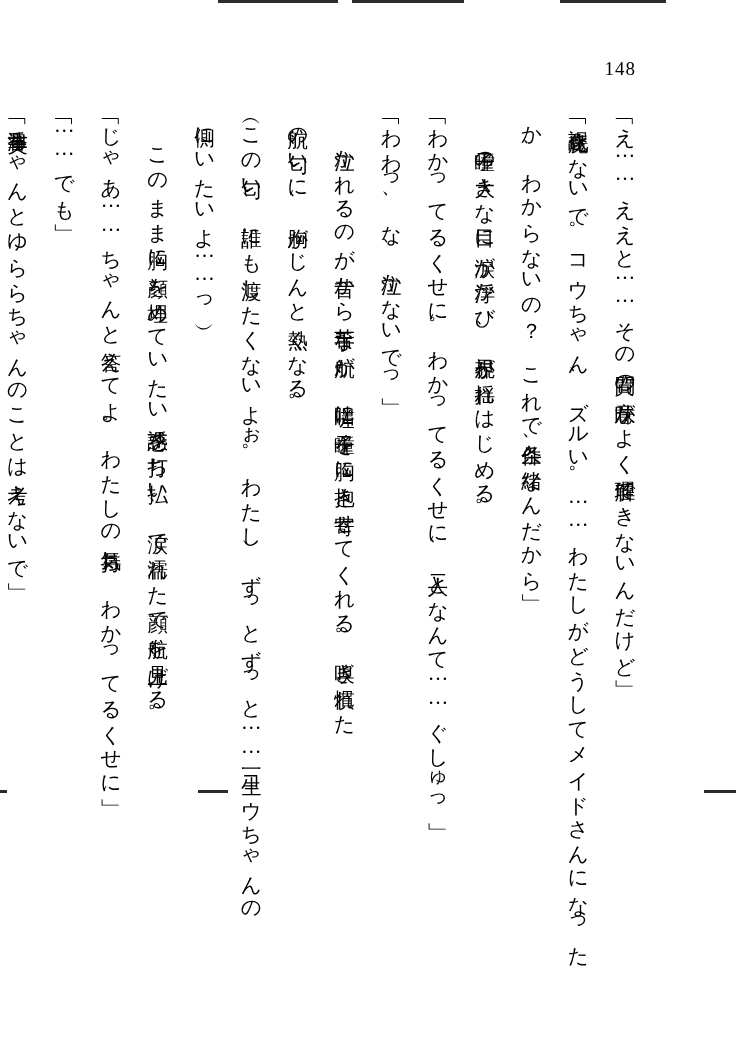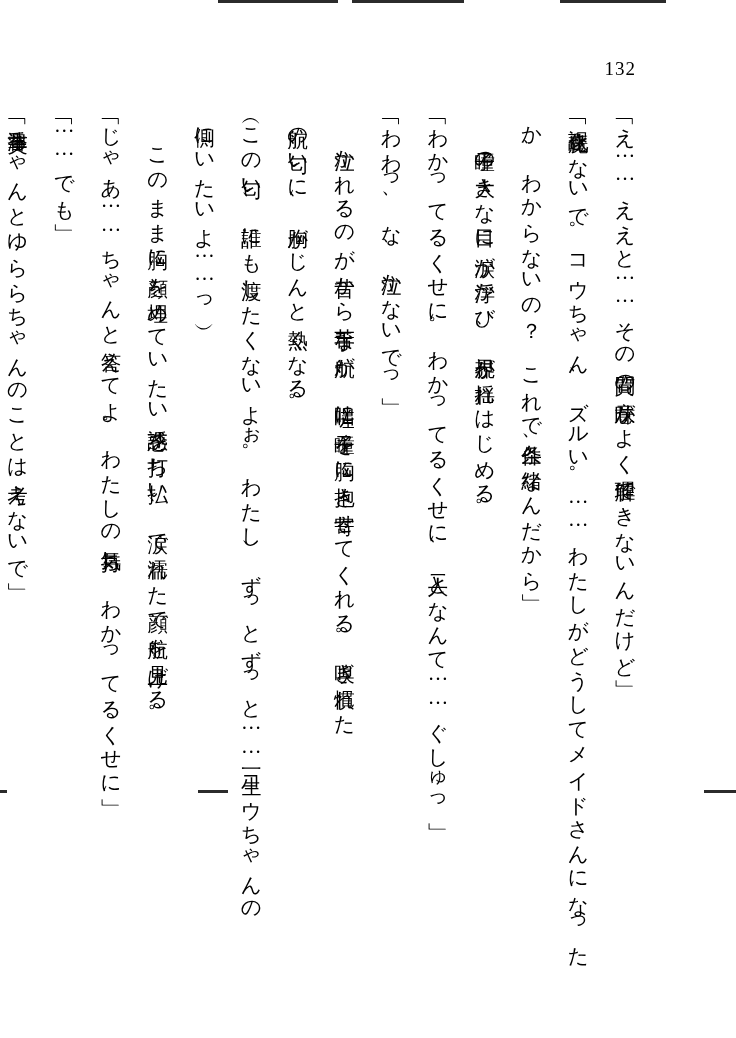--- a/index.html
+++ b/index.html
@@ -81,21 +81,21 @@
 
 <div class="scan-mark mark-top-left"></div>
 <div class="scan-mark mark-top-mid"></div>
 <div class="scan-mark mark-top-right"></div>
 <div class="scan-mark mark-mid-left"></div>
 <div class="scan-mark mark-mid-right"></div>
 <div class="scan-mark mark-mid-right2"></div>
 
 <div class="page">
 
-  <div class="page-number">132</div>
+  <div class="page-number">148</div>
 
   <div class="text-body">
     <div class="line">「え……ええと……その質問の意味がよく理解できないんだけど」</div>
     <div class="line">「誤魔化さないで。コウちゃん、ズルい。……わたしがどうしてメイドさんになった</div>
     <div class="line">か、わからないの？　これで条件、一緒なんだから」</div>
     <div class="line">　瞳子の大きな目に涙が浮かび、視界が揺れはじめる。</div>
     <div class="line">「わかってるくせに。わかってるくせに、二人となんて……ぐしゅっ」</div>
     <div class="line">「わわっ、な、泣かないでっ」</div>
     <div class="line">　泣かれるのが昔から苦手な航が、咄嗟に瞳子を胸に抱き寄せてくれる。嗅ぎ慣れた</div>
     <div class="line">航の匂いに、胸がじんと熱くなる。</div>

